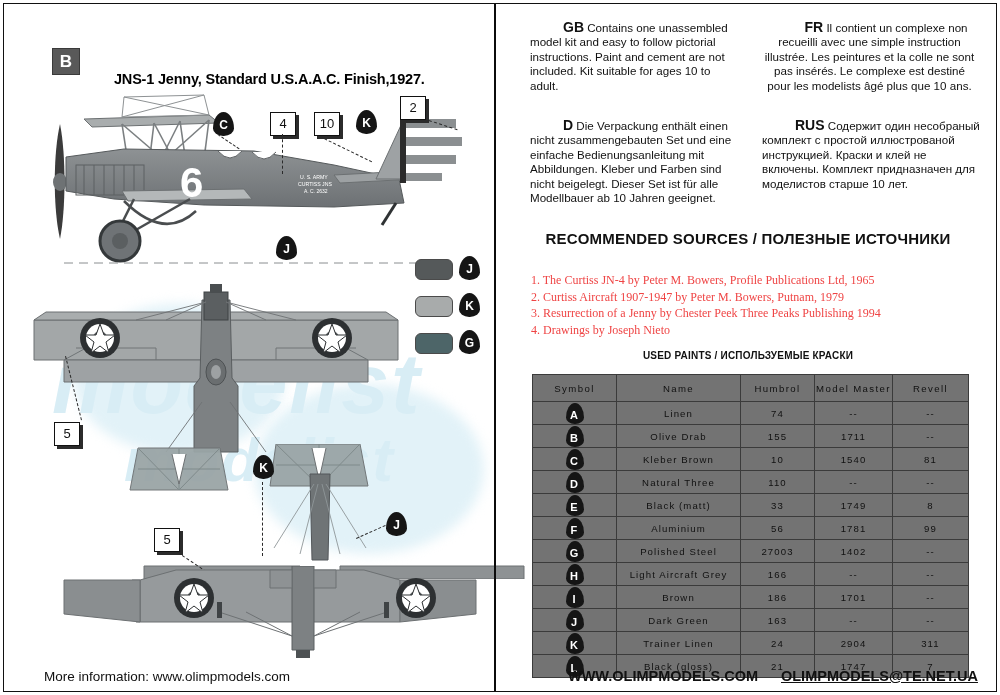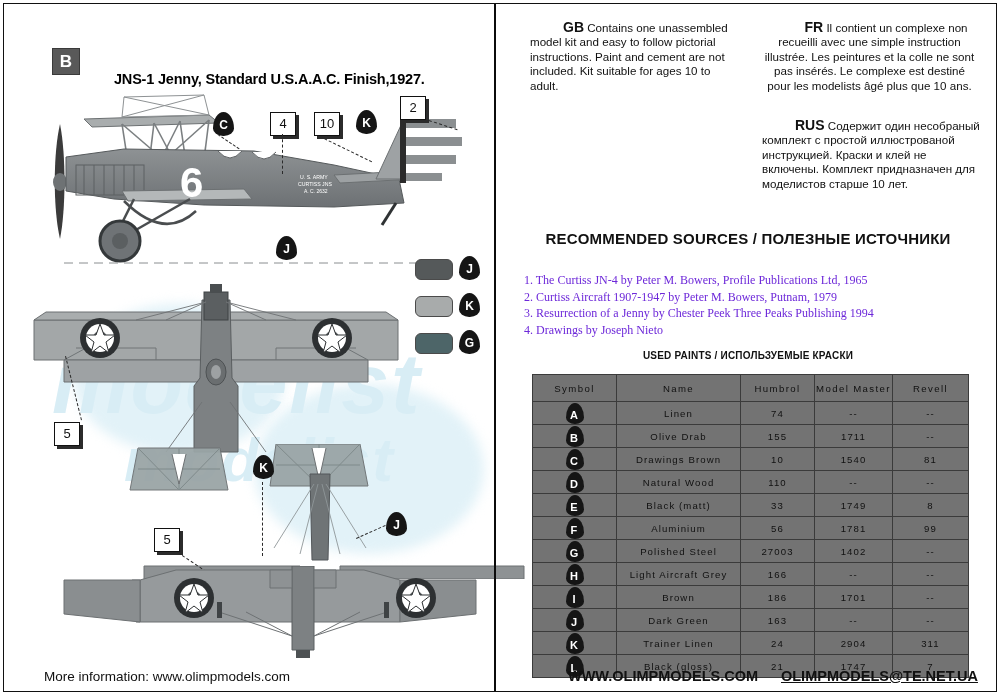--- a/index.html
+++ b/index.html
@@ -48,21 +48,21 @@
   
   #right{position:absolute;left:500px;top:4px;width:496px;height:687px;}
   .lang{position:absolute;font-size:11.6px;line-height:14.4px;color:#111;}
   .lang b{font-size:14px;font-weight:bold;margin-left:33px;}
   #sources-head,#paints-head{position:absolute;width:100%;text-align:center;font-weight:bold;color:#111;}
   #sources-head{top:226px;font-size:15px;letter-spacing:.2px;}
   #paints-head{top:346px;font-size:10px;letter-spacing:.2px;}
   .serif{font-family:"Liberation Serif",serif;}
   #src-links{position:absolute;top:250px;left:22px;width:470px;font-size:11.5px;color:#111;}
   #src-links span{display:inline-block;}
-  #src-list{position:absolute;top:268px;left:24px;width:470px;font-size:12px;line-height:16.5px;color:#6d28d9;}
+  #src-list{position:absolute;top:268px;left:31px;width:470px;font-size:12px;line-height:16.5px;color:#ef4444;}
 
   
   #paint-table{position:absolute;left:32px;top:370px;width:436px;border-collapse:collapse;
     table-layout:fixed;background:#737373;}
   #paint-table th,#paint-table td{border:1px solid #3b3b3b;font-size:9.6px;color:#111;
     text-align:center;letter-spacing:1.1px;padding:0;height:22px;font-weight:normal;}
   #paint-table th{height:26px;letter-spacing:1.4px;}
   #paint-table td.sym{padding:0;}
   #paint-table td.sym .drop{position:relative;margin:0 auto;display:block;}
   .col-sym{width:84px;}.col-name{width:124px;}.col-hum{width:74px;}
@@ -333,20 +333,24 @@
     <div id="footer-left">More information: www.olimpmodels.com</div>
   </div>
 
   <div id="divider"></div>
 
   <div id="right">
 
     <div class="lang" style="left:30px;top:16px;width:210px;">
       <b>GB</b>
       <span>Contains one unassembled model kit and easy to follow pictorial instructions. Paint and cement are not included. Kit suitable for ages 10 to adult.</span>
+    </div>
+    <div class="lang" style="left:30px;top:114px;width:218px;">
+      <b>D</b>
+      <span>Die Verpackung enthält einen nicht zusammengebauten Set und eine einfache Bedienungsanleitung mit Abbildungen. Kleber und Farben sind nicht beigelegt. Dieser Set ist für alle Modellbauer ab 10 Jahren geeignet.</span>
     </div>
     <div class="lang" style="left:262px;top:16px;width:215px;text-align:center;">
       <b>FR</b>
       <span>Il contient un complexe non recueilli avec une simple instruction illustrée. Les peintures et la colle ne sont pas insérés. Le complexe est destiné pour les modelists âgé plus que 10 ans.</span>
     </div>
     <div class="lang" style="left:262px;top:114px;width:222px;">
       <b>RUS</b>
       <span>Содержит один несобраный комплект с простой иллюстрованой инструкцией. Краски и клей не включены. Комплект придназначен для моделистов старше 10 лет.</span>
     </div>
 
@@ -404,33 +408,33 @@
             <td>1711</td>
             <td>--</td>
           </tr>
           <tr>
             <td class="sym">
               <div class="drop small">
                 <div class="dshape"></div>
                 <div class="dletter">C</div>
               </div>
             </td>
-            <td>Drawings Brown</td>
+            <td>Kleber Brown</td>
             <td>10</td>
             <td>1540</td>
             <td>81</td>
           </tr>
           <tr>
             <td class="sym">
               <div class="drop small">
                 <div class="dshape"></div>
                 <div class="dletter">D</div>
               </div>
             </td>
-            <td>Natural Wood</td>
+            <td>Natural Three</td>
             <td>110</td>
             <td>--</td>
             <td>--</td>
           </tr>
           <tr>
             <td class="sym">
               <div class="drop small">
                 <div class="dshape"></div>
                 <div class="dletter">E</div>
               </div>

